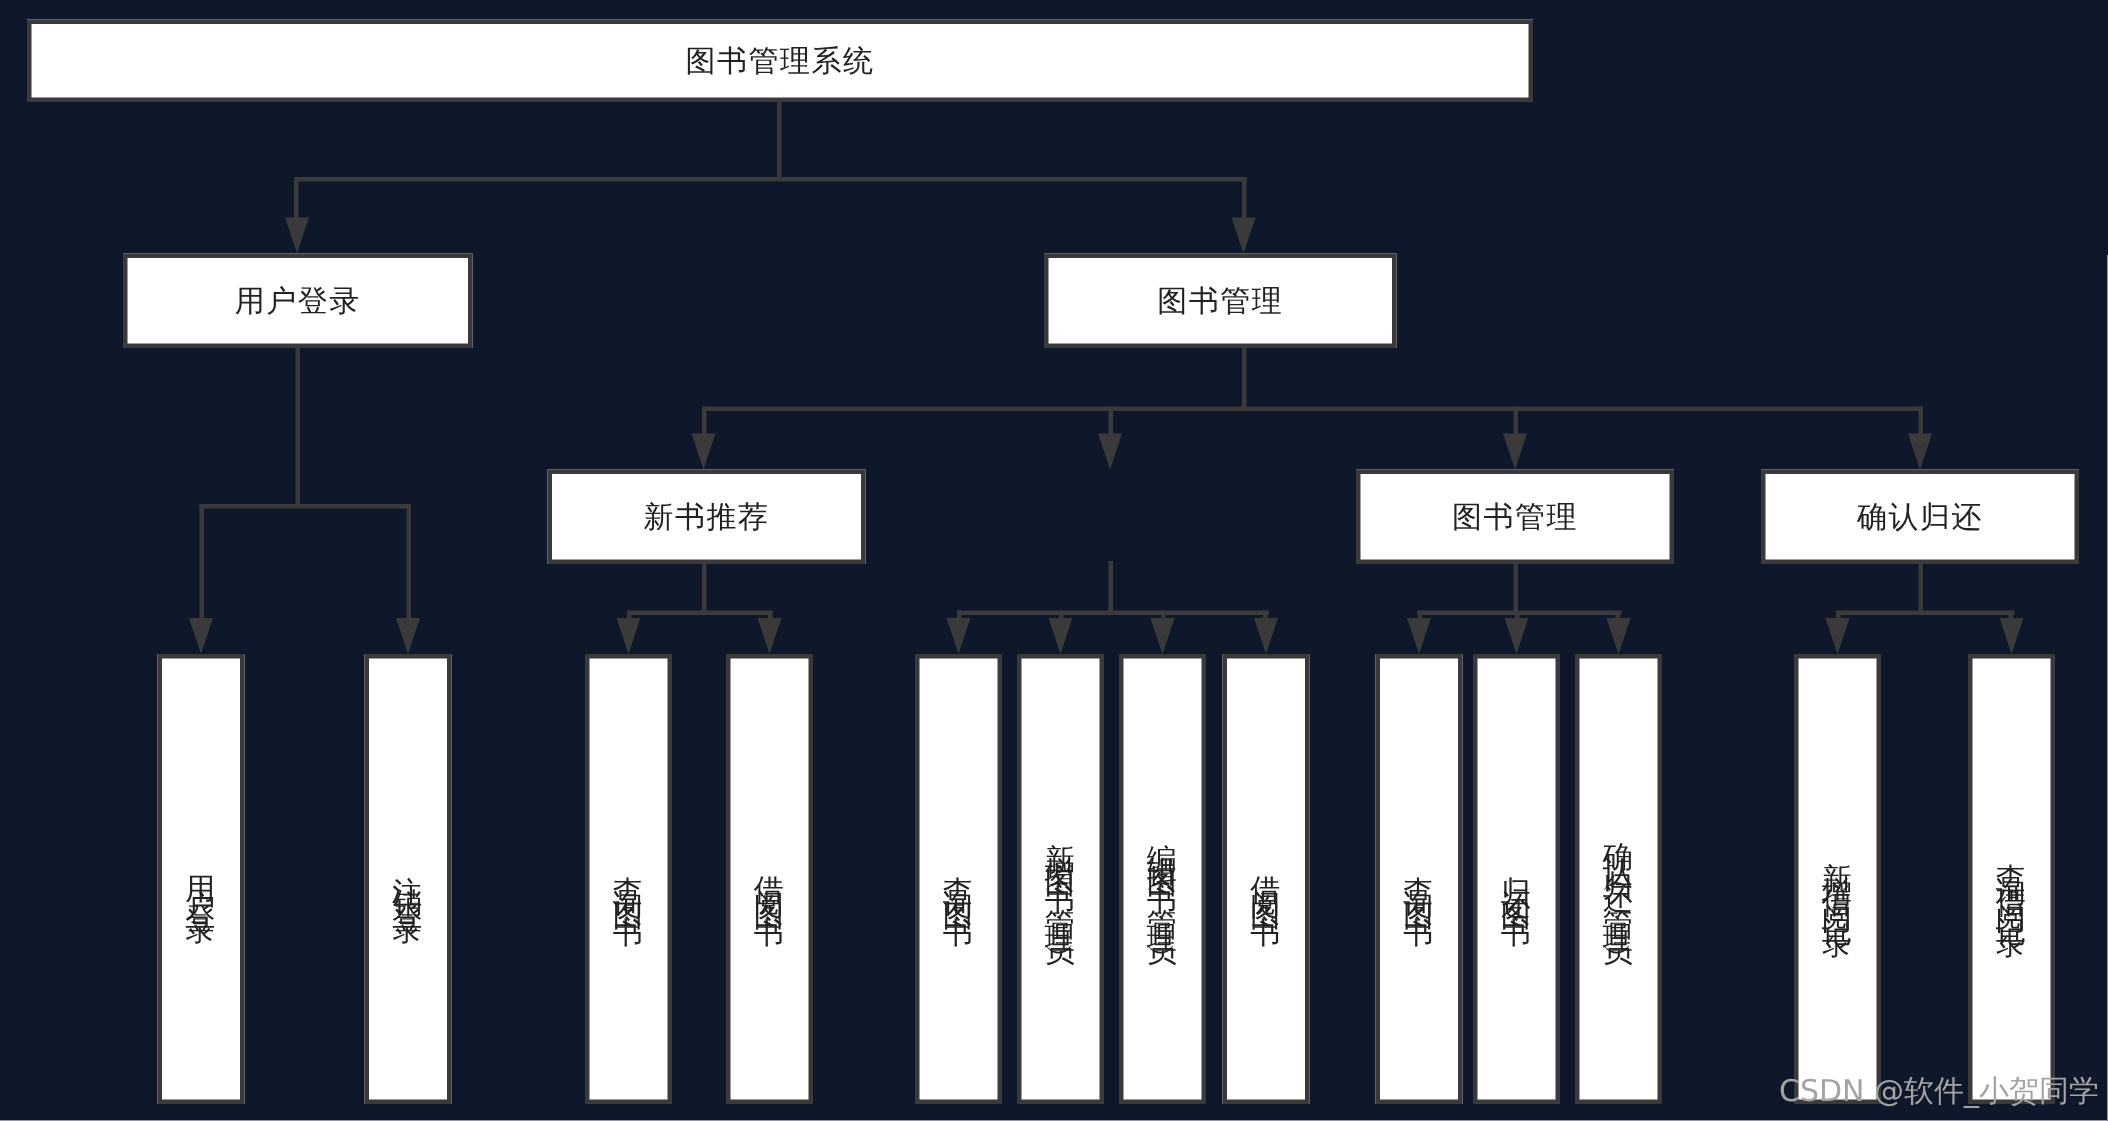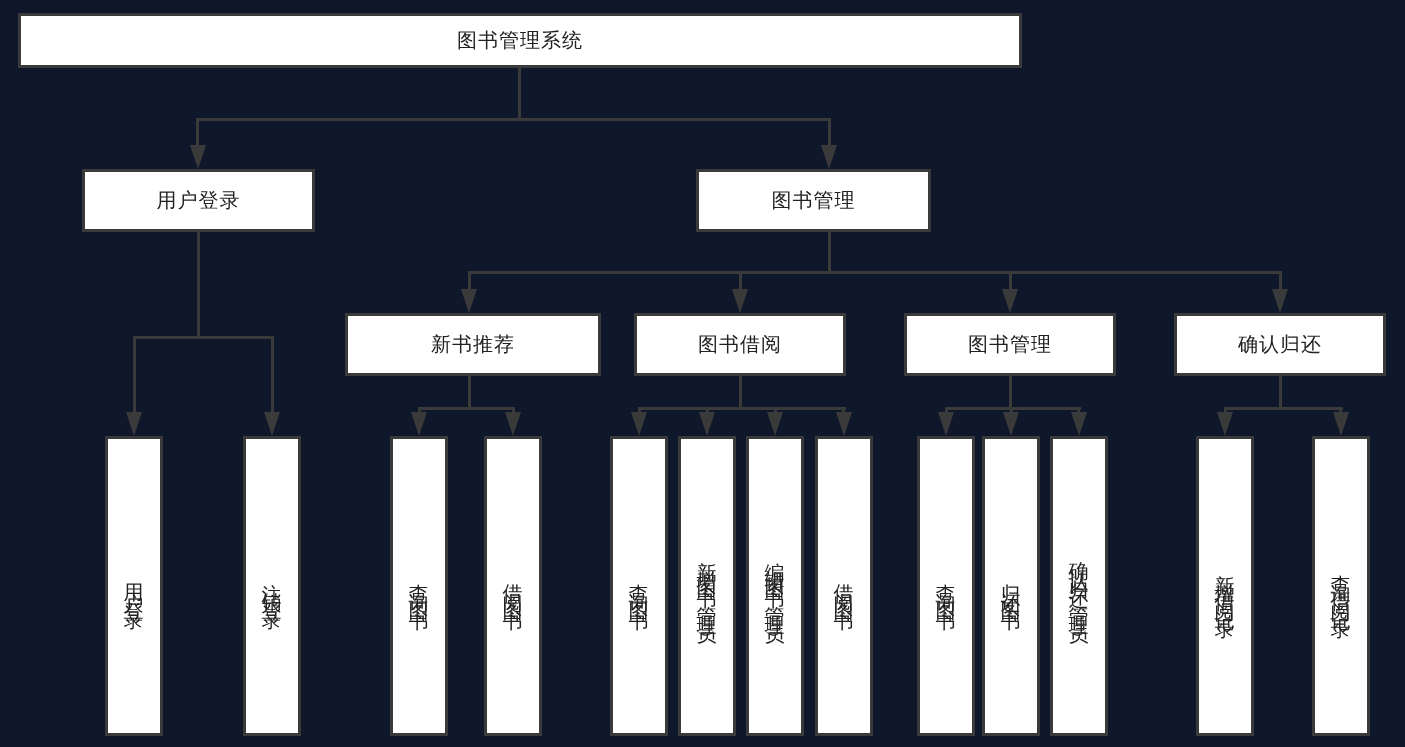--- a/index.html
+++ b/index.html
@@ -32,22 +32,21 @@
 </head>
 <body>
 
 <div id="canvas" style="--line: #3a3a3a; --text: #222222; --wm: #a3a3a3;">
 
   <div class="box" style="left:18px;top:13px;width:1004px;height:55px;">图书管理系统</div>
 
   <div class="box" style="left:82px;top:169px;width:233px;height:63px;">用户登录</div>
   <div class="box" style="left:696px;top:169px;width:235px;height:63px;">图书管理</div>
 
-  <div class="box" style="left:345px;top:313px;width:256px;height:63px;">新书推荐</div>
-  <div class="box" style="left:634px;top:313px;width:212px;height:63px;">图书借阅</div>
+  <div class="box" style="left:365px;top:313px;width:212px;height:63px;">新书推荐</div>
   <div class="box" style="left:904px;top:313px;width:212px;height:63px;">图书管理</div>
   <div class="box" style="left:1174px;top:313px;width:212px;height:63px;">确认归还</div>
 
   <div class="box leaf" style="left:105px;top:436px;width:58px;height:300px;">
       <span>用户登录</span>
     </div>
   <div class="box leaf" style="left:243px;top:436px;width:58px;height:300px;">
       <span>注销登录</span>
     </div>
 
@@ -140,14 +139,15 @@
   <div class="vline" style="left:1077px;top:407px;height:9px;"></div>
   <div class="ahead" style="left:1071px;top:412px;"></div>
 
   <div class="vline" style="left:1279px;top:374px;height:36px;"></div>
   <div class="hline" style="left:1224px;top:407px;width:119px;"></div>
   <div class="vline" style="left:1224px;top:407px;height:9px;"></div>
   <div class="ahead" style="left:1217px;top:412px;"></div>
   <div class="vline" style="left:1339px;top:407px;height:9px;"></div>
   <div class="ahead" style="left:1333px;top:412px;"></div>
 
+  <div class="watermark">CSDN @软件_小贺同学</div>
 
 </div>
 
 </body></html>

